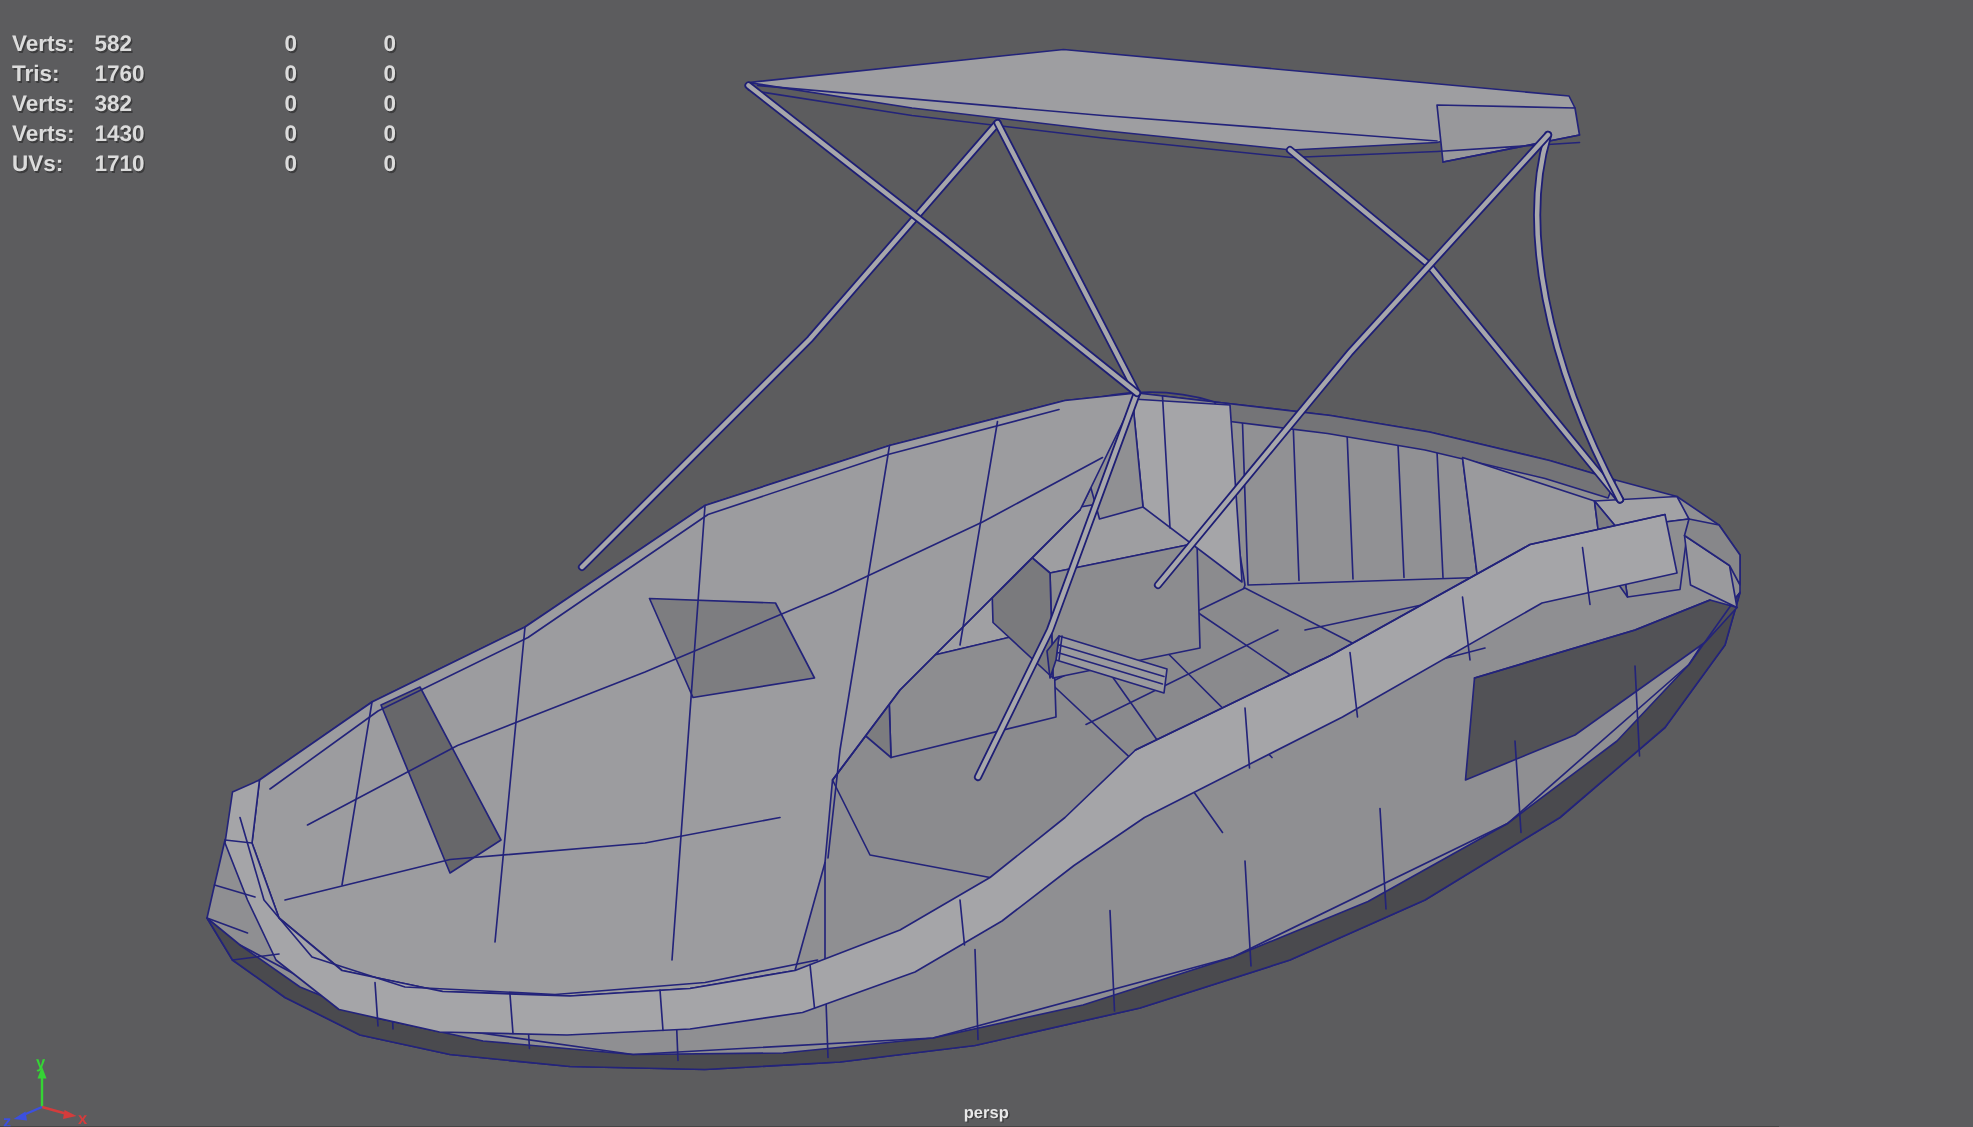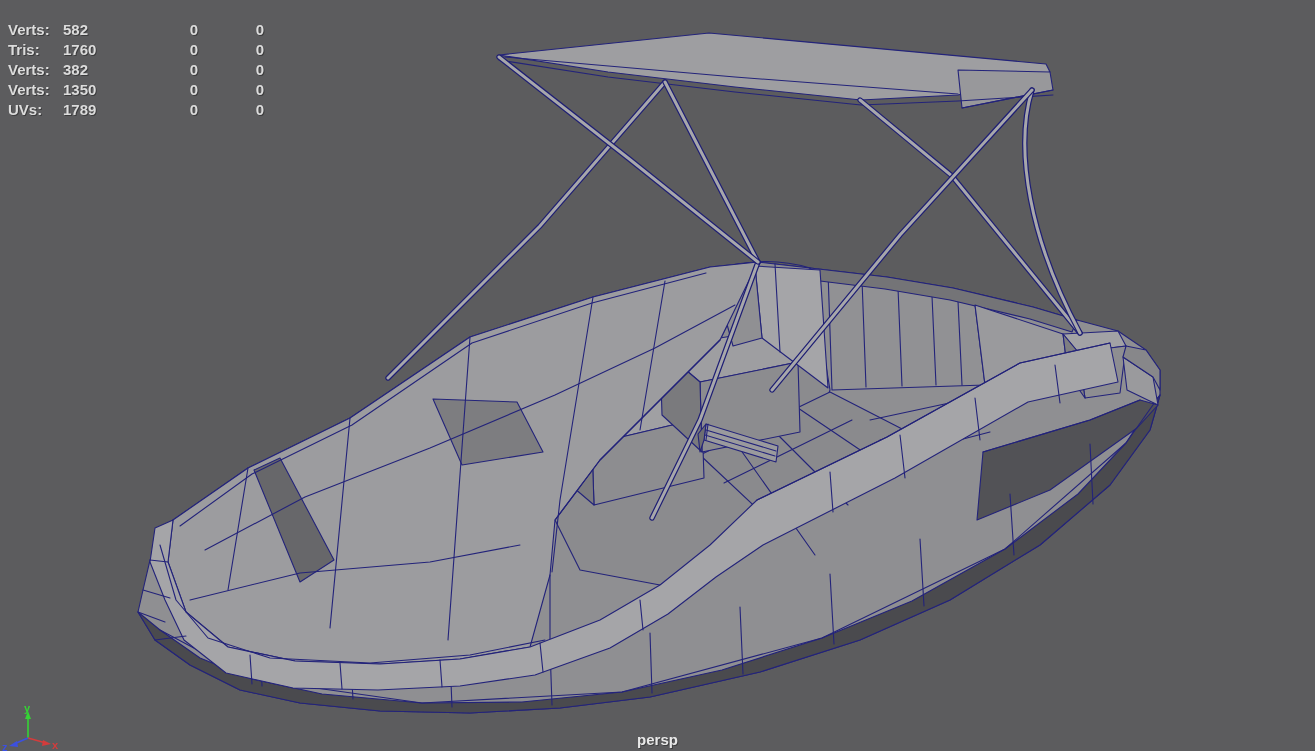--- a/index.html
+++ b/index.html
@@ -16,21 +16,21 @@
   
   #hud{position:absolute;left:8px;top:20px;font-size:15px;font-weight:bold;
        color:#dcdcdc;text-shadow:1px 1px 0 rgba(0,0,0,.35);line-height:20px;}
   .hud-row{position:relative;height:20px;width:260px;}
   .hud-label{position:absolute;left:0;}
   .hud-v1{position:absolute;left:55px;width:72px;text-align:left;}
   .hud-v2{position:absolute;left:148px;width:42px;text-align:right;}
   .hud-v3{position:absolute;left:214px;width:42px;text-align:right;}
   
   #cam-label{position:absolute;left:0;right:0;bottom:3px;text-align:center;
-             font-size:15px;font-weight:bold;color:#e8e8e8;
+             font-size:11px;font-weight:bold;color:#e8e8e8;
              text-shadow:1px 1px 0 rgba(0,0,0,.35);}
   
   .ax-lbl{font-size:11px;font-weight:bold;}
 </style>
 </head>
 <body>
 
 <div id="viewport">
 
   <svg id="scene" width="1315" height="751" viewBox="0 0 1315 751">
@@ -212,26 +212,26 @@
       <span class="hud-v3">0</span>
     </div>
     <div class="hud-row">
       <span class="hud-label">Verts:</span>
       <span class="hud-v1">382</span>
       <span class="hud-v2">0</span>
       <span class="hud-v3">0</span>
     </div>
     <div class="hud-row">
       <span class="hud-label">Verts:</span>
-      <span class="hud-v1">1350</span>
+      <span class="hud-v1">1430</span>
       <span class="hud-v2">0</span>
       <span class="hud-v3">0</span>
     </div>
     <div class="hud-row">
       <span class="hud-label">UVs:</span>
-      <span class="hud-v1">1789</span>
+      <span class="hud-v1">1710</span>
       <span class="hud-v2">0</span>
       <span class="hud-v3">0</span>
     </div>
   </div>
 
   <div id="cam-label">persp</div>
 </div>
 
 </body></html>

